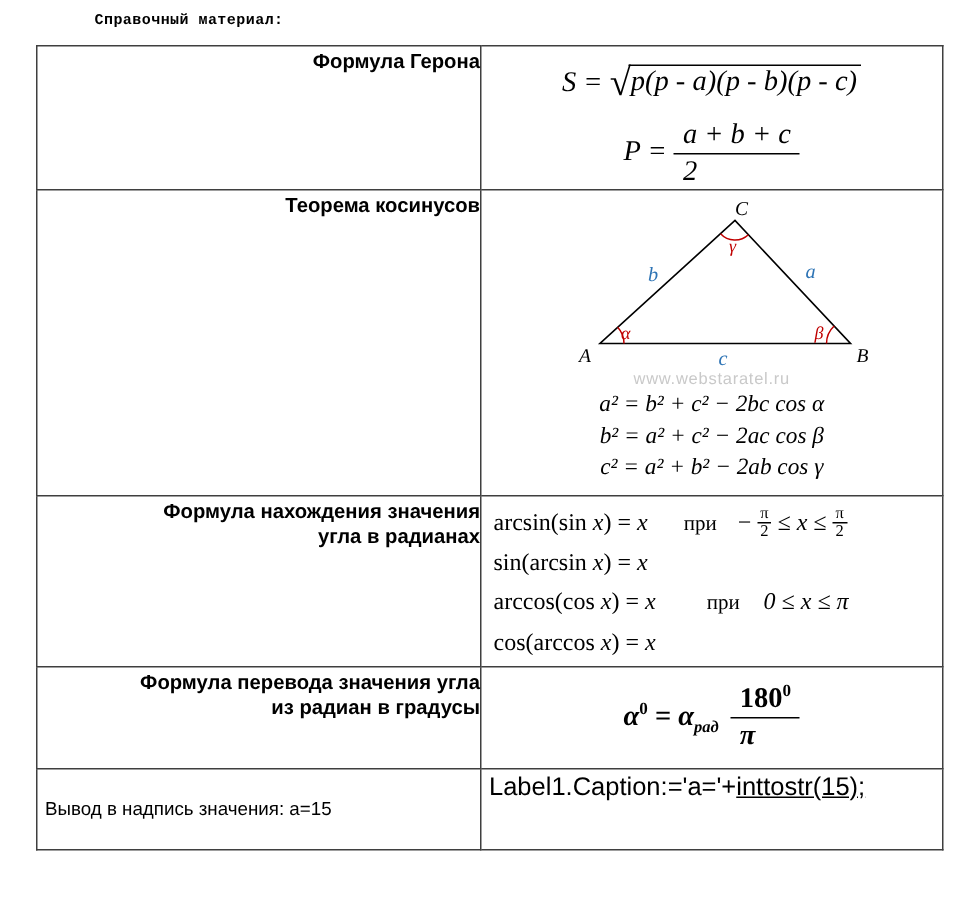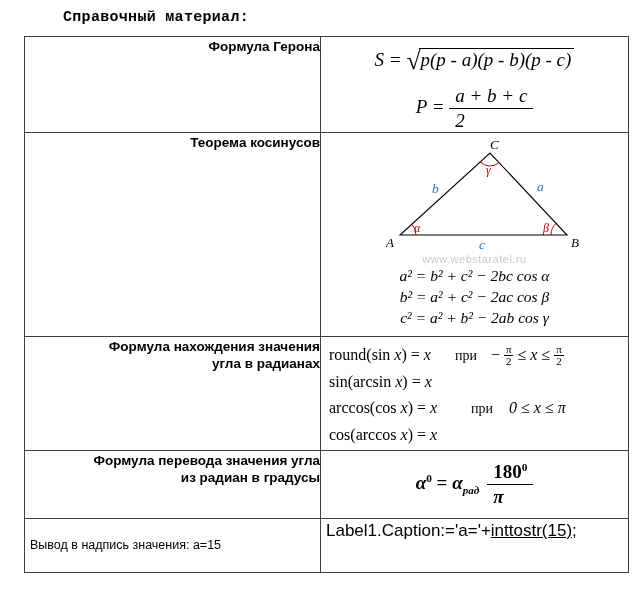--- a/index.html
+++ b/index.html
@@ -9,21 +9,21 @@
     font-family: "Liberation Sans", sans-serif;
     color: #000;
     overflow: hidden;
   }
   .page { width: 640px; height: 606px; background: #fff; }
 
   .doc-title {
     margin: 9px 0 0 63px;
     font-family: "Liberation Mono", "DejaVu Sans Mono", monospace;
     font-weight: bold;
-    font-size: 15px;
+    font-size: 10px;
     letter-spacing: 0.3px;
   }
 
   table.ref {
     border-collapse: collapse;
     table-layout: fixed;
     width: 604px;
     margin: 10px 0 0 24px;
   }
   col.c-left  { width: 296px; }
@@ -143,21 +143,21 @@
         <div class="cos-line math">c² = a² + b² − 2ab cos γ</div>
       </td>
     </tr>
 
     <tr class="r3">
       <td class="lbl">
         <span class="inner">Формула нахождения значения угла в радианах</span>
       </td>
       <td class="cell-rad">
         <div class="rad-line">
-          <span class="rm">round(sin </span><span class="math">x</span><span class="rm">) = </span><span class="math">x</span><span class="rm pri1">при</span><span class="rm">− </span><span class="sfrac rm"><span class="fr-num">π</span><span class="fr-den">2</span></span><span class="math"> ≤ x ≤ </span><span class="sfrac rm"><span class="fr-num">π</span><span class="fr-den">2</span></span>
+          <span class="rm">arcsin(sin </span><span class="math">x</span><span class="rm">) = </span><span class="math">x</span><span class="rm pri1">при</span><span class="rm">− </span><span class="sfrac rm"><span class="fr-num">π</span><span class="fr-den">2</span></span><span class="math"> ≤ x ≤ </span><span class="sfrac rm"><span class="fr-num">π</span><span class="fr-den">2</span></span>
         </div>
         <div class="rad-line">
           <span class="rm">sin(arcsin </span><span class="math">x</span><span class="rm">) = </span><span class="math">x</span>
         </div>
         <div class="rad-line">
           <span class="rm">arccos(cos </span><span class="math">x</span><span class="rm">) = </span><span class="math">x</span><span class="rm pri2">при</span><span class="math">0 ≤ x ≤ π</span>
         </div>
         <div class="rad-line">
           <span class="rm">cos(arccos </span><span class="math">x</span><span class="rm">) = </span><span class="math">x</span>
         </div>

